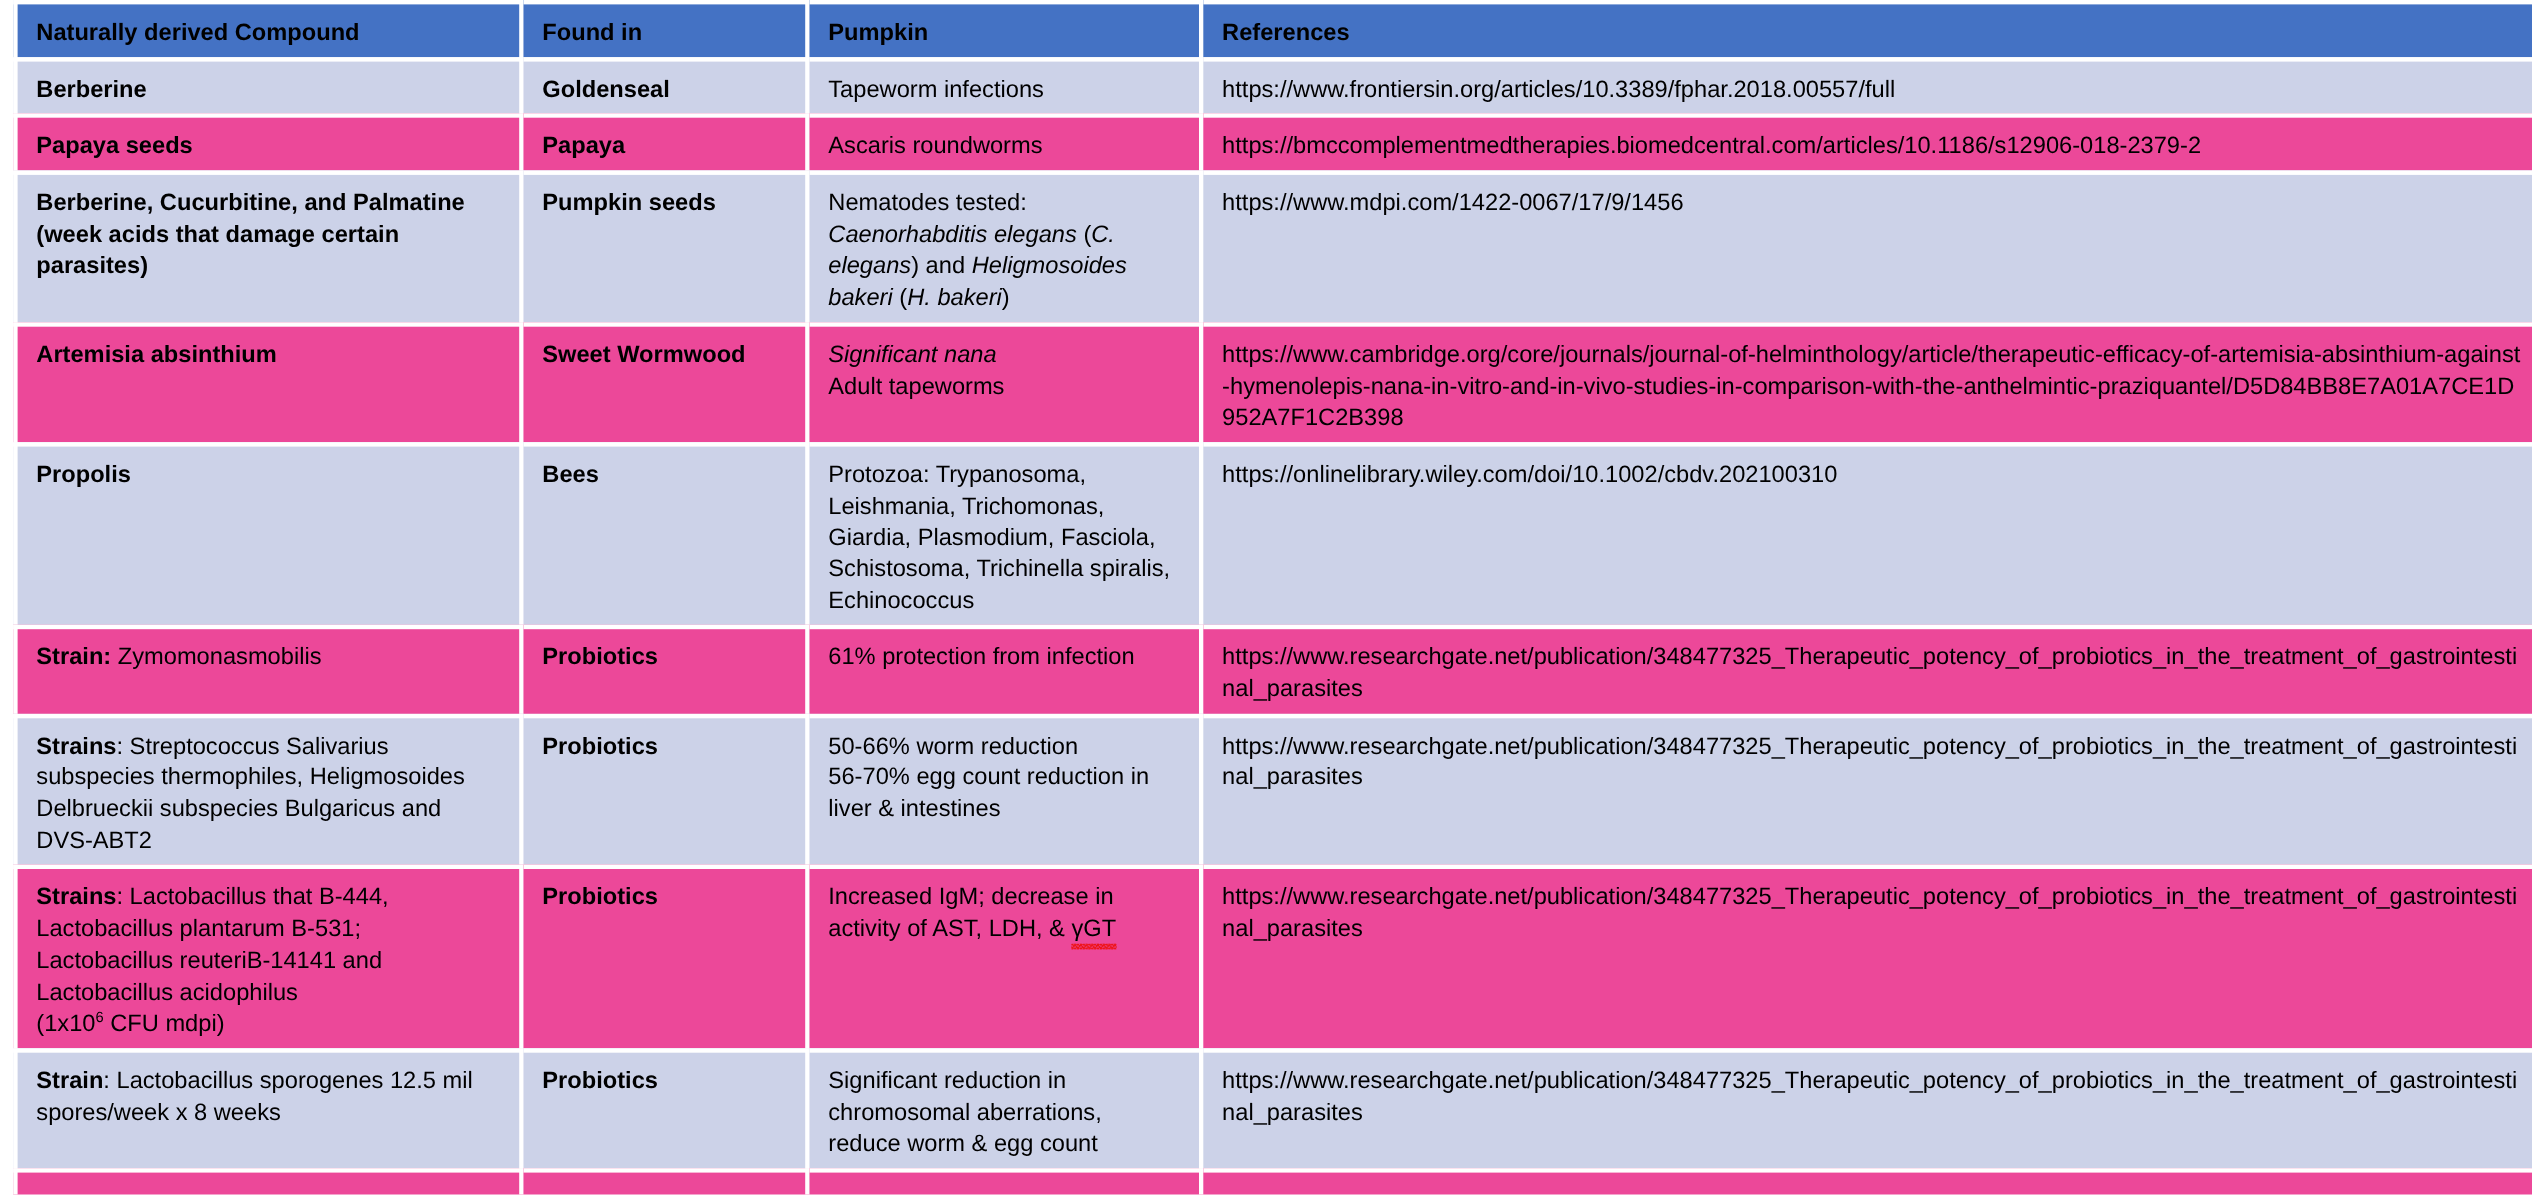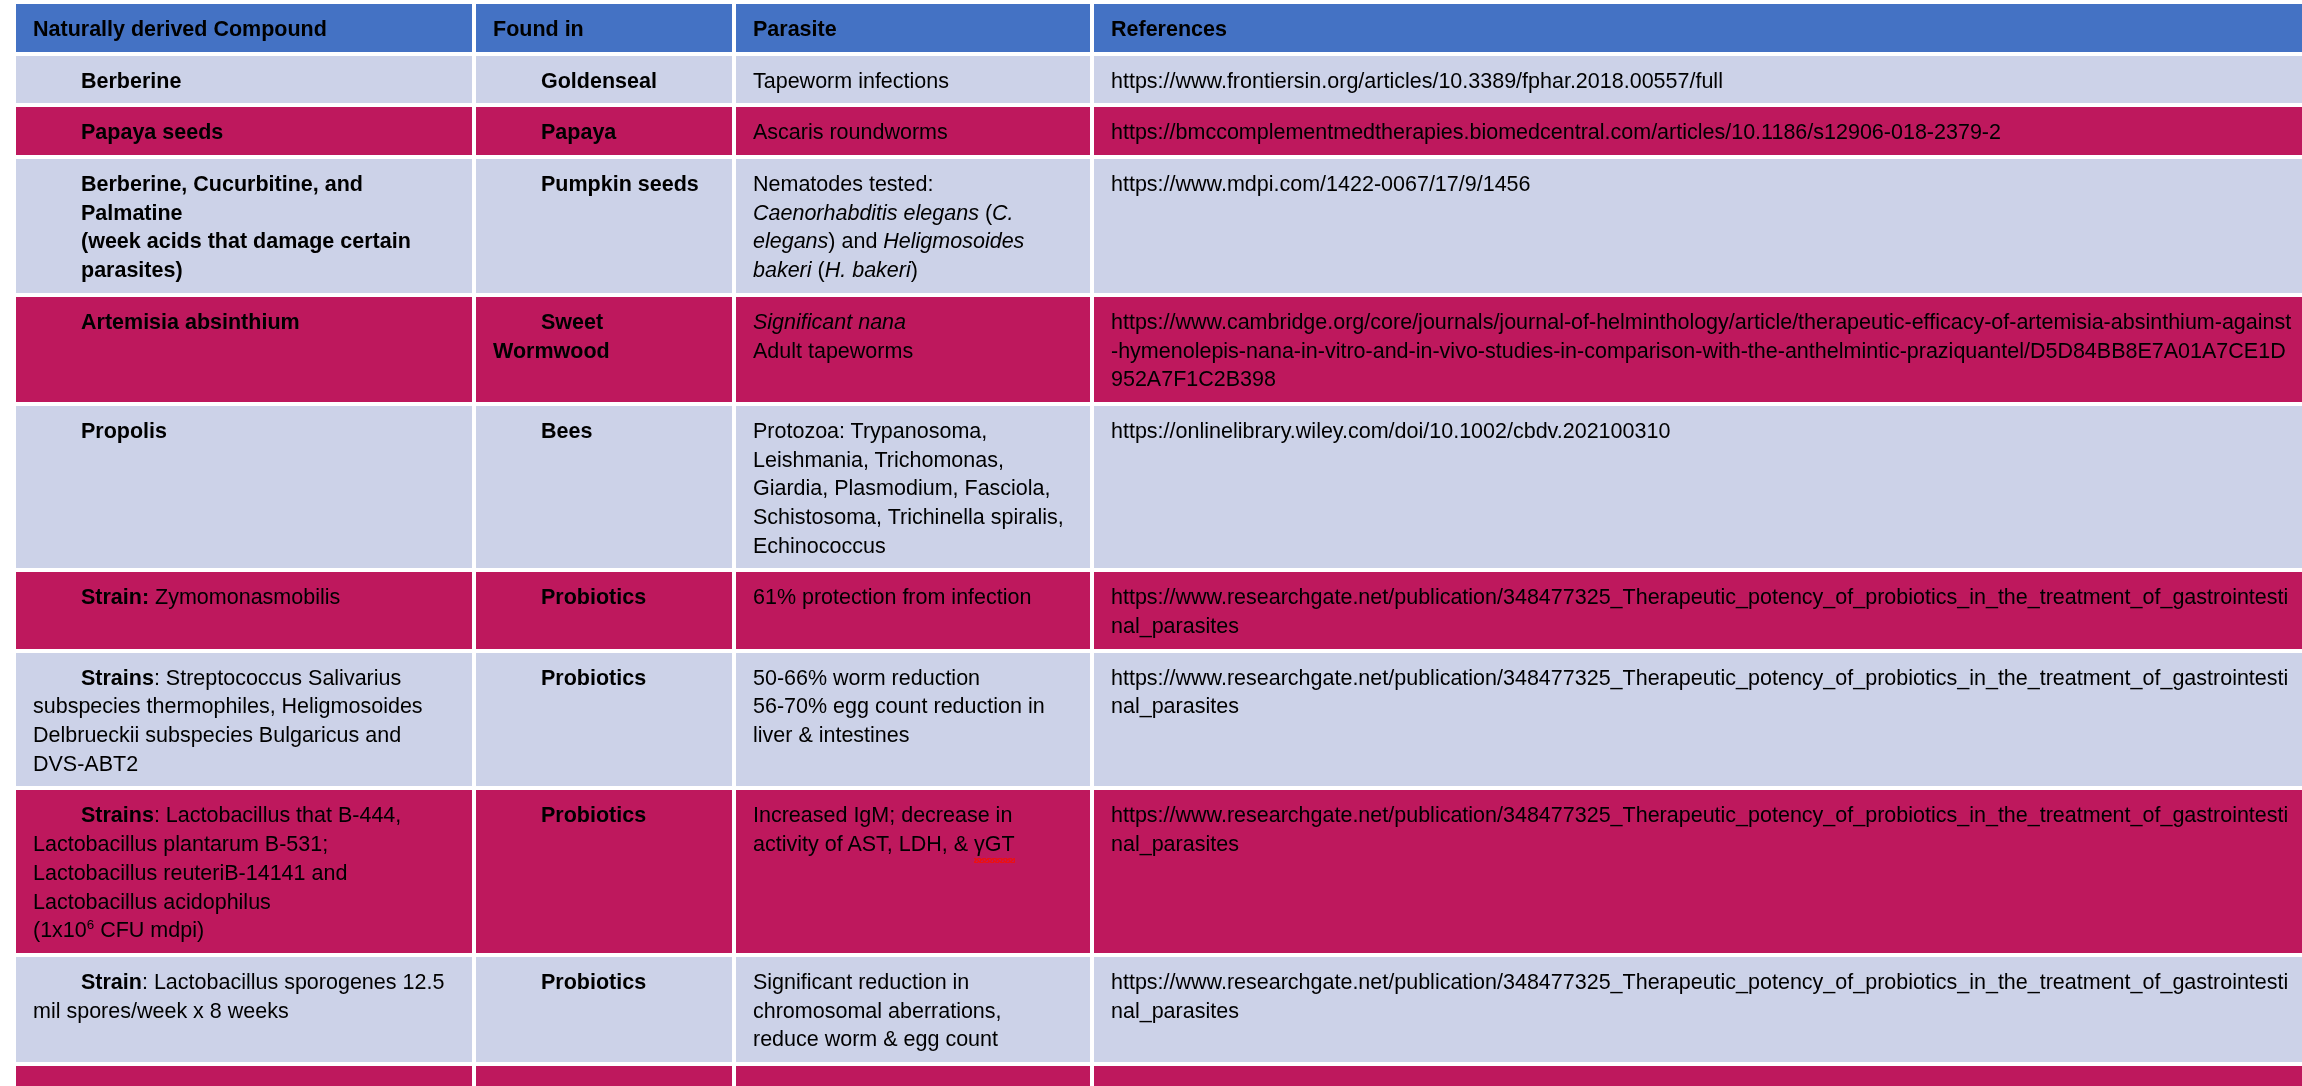--- a/index.html
+++ b/index.html
@@ -65,24 +65,24 @@
     font-weight: bold;
     font-size: 22px;
     padding-top: 9px;
     padding-bottom: 9px;
     border-top: 4px solid #ffffff;
   }
   thead tr { height: 47px; }
 
   
   tbody tr.band-dark > td { background: #ccd2e8; }
-  tbody tr.band-light > td { background: #be185d; }
-
-  
-  .b { font-weight: bold; margin-left: 48px; }
+  tbody tr.band-light > td { background: #ec4899; }
+
+  
+  .b { font-weight: bold; }
   .i { font-style: italic; }
 
   sup { font-size: 0.62em; vertical-align: super; line-height: 0; }
 
   
   .misspelled {
     position: relative;
     display: inline-block;
     text-align: center;
   }
@@ -121,21 +121,21 @@
     <colgroup>
       <col class="c0">
         <col class="c1">
         <col class="c2">
         <col class="c3">
     </colgroup>
     <thead>
       <tr>
         <th>Naturally derived Compound</th>
         <th>Found in</th>
-        <th>Parasite</th>
+        <th>Pumpkin</th>
         <th>References</th>
       </tr>
     </thead>
     <tbody>
 
       <tr class="band-dark" style="height:47px">
         <td>
           <span class="b">Berberine</span>
         </td>
         <td>

